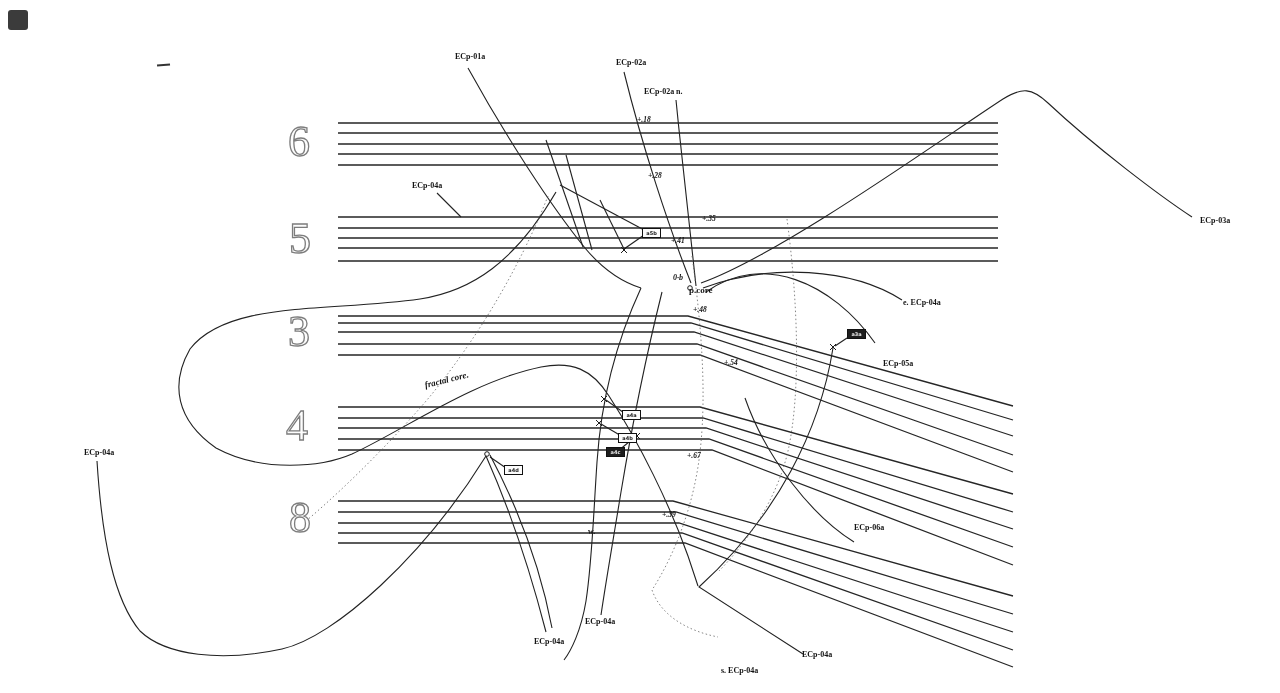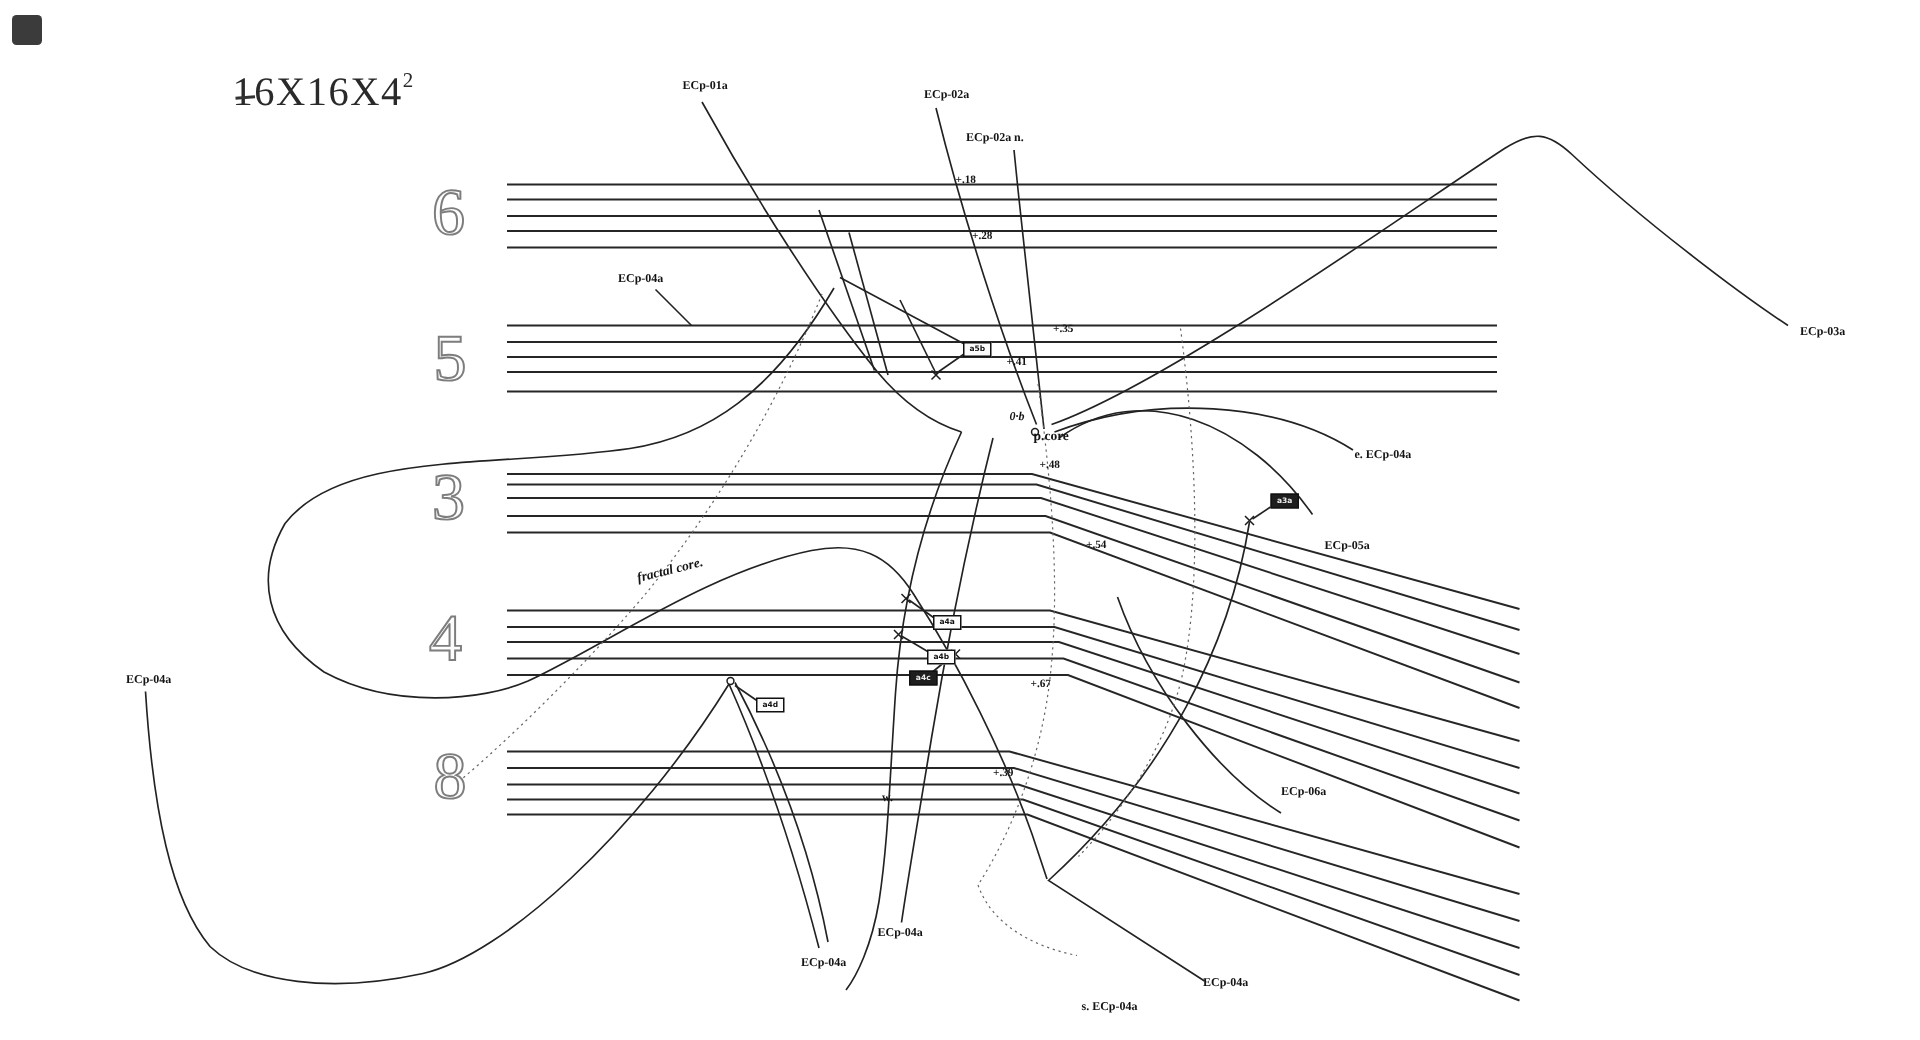--- a/index.html
+++ b/index.html
@@ -9,21 +9,21 @@
   .corner-square{position:absolute;left:8px;top:10px;width:20px;height:20px;
          background:#3b3b3b;border-radius:3px;}
   .title{position:absolute;left:155px;top:46px;font-size:27px;letter-spacing:1px;color:#2a2a2a;}
   .title sup{font-size:14px;vertical-align:12px;}
   .title-strike{position:absolute;left:157px;top:64px;width:13px;height:1.5px;background:#333;
          transform:rotate(-4deg);}
   .stave-num{position:absolute;font-size:44px;line-height:1;color:#fdfdfd;
          -webkit-text-stroke:1.3px #7d7d7d;font-family:"Liberation Serif",serif;}
   .lbl{position:absolute;font-weight:bold;font-size:8px;white-space:nowrap;color:#141414;
          font-family:"Liberation Serif",serif;}
-  .val{position:absolute;font-weight:bold;font-size:7.5px;white-space:nowrap;color:#141414;}
+  .val{position:absolute;font-weight:bold;font-size:7.5px;white-space:nowrap;color:#141414;font-style:italic;}
   .pzonal{font-size:9px;}
   .zerob{font-style:italic;font-weight:bold;font-size:8px;}
   .fractal{transform:rotate(-14deg);transform-origin:left bottom;font-style:italic;font-size:9px;}
   .mbox{position:absolute;width:17px;height:8px;border:0.8px solid #111;background:#fcfcfc;
         font-size:5px;line-height:8px;text-align:center;font-weight:bold;color:#111;
         font-family:"DejaVu Sans",sans-serif;}
   .mbox.dark{background:#1e1e1e;color:#eee;}
 </style>
 </head>
 <body>
@@ -79,21 +79,20 @@
       <path d="M634 433 L640 439 M634 439 L640 433"></path>
       <path d="M621 247 L627 253 M621 253 L627 247"></path>
       <path d="M830 344 L836 350 M830 350 L836 344"></path>
       <circle cx="690" cy="288" r="2.3" fill="#fff"></circle>
       <circle cx="487" cy="454" r="2.3" fill="#fff"></circle>
     </g>
   </svg>
 
   <div class="corner-square"></div>
 
-  <div class="title"><span>16X16X4</span><sup>2</sup></div>
   <div class="title-strike"></div>
 
   <div class="stave-num" style="left:288px;top:120px">6</div>
   <div class="stave-num" style="left:289px;top:217px">5</div>
   <div class="stave-num" style="left:288px;top:310px">3</div>
   <div class="stave-num" style="left:286px;top:404px">4</div>
   <div class="stave-num" style="left:289px;top:496px">8</div>
 
   <div class="lbl" style="left:455px;top:52px">ECp-01a</div>
   <div class="lbl" style="left:616px;top:58px">ECp-02a</div>
@@ -108,21 +107,21 @@
   <div class="lbl" style="left:534px;top:637px">ECp-04a</div>
   <div class="lbl" style="left:585px;top:617px">ECp-04a</div>
   <div class="lbl" style="left:721px;top:666px">s. ECp-04a</div>
   <div class="lbl" style="left:802px;top:650px">ECp-04a</div>
   <div class="lbl fractal" style="left:426px;top:380px">fractal core.</div>
   <div class="lbl pzonal" style="left:689px;top:285px">p.core</div>
   <div class="lbl zerob" style="left:673px;top:273px">0·b</div>
   <div class="lbl" style="left:588px;top:527px">w.</div>
 
   <div class="val" style="left:637px;top:115px">+.18</div>
-  <div class="val" style="left:648px;top:152px">+.28</div>
+  <div class="val" style="left:648px;top:171px">+.28</div>
   <div class="val" style="left:702px;top:214px">+.35</div>
   <div class="val" style="left:671px;top:236px">+.41</div>
   <div class="val" style="left:693px;top:305px">+.48</div>
   <div class="val" style="left:724px;top:358px">+.54</div>
   <div class="val" style="left:687px;top:451px">+.67</div>
   <div class="val" style="left:662px;top:510px">+.39</div>
 
   <div class="mbox" style="left:642px;top:228px">a5b</div>
   <div class="mbox dark" style="left:847px;top:329px">a3a</div>
   <div class="mbox" style="left:622px;top:410px">a4a</div>

